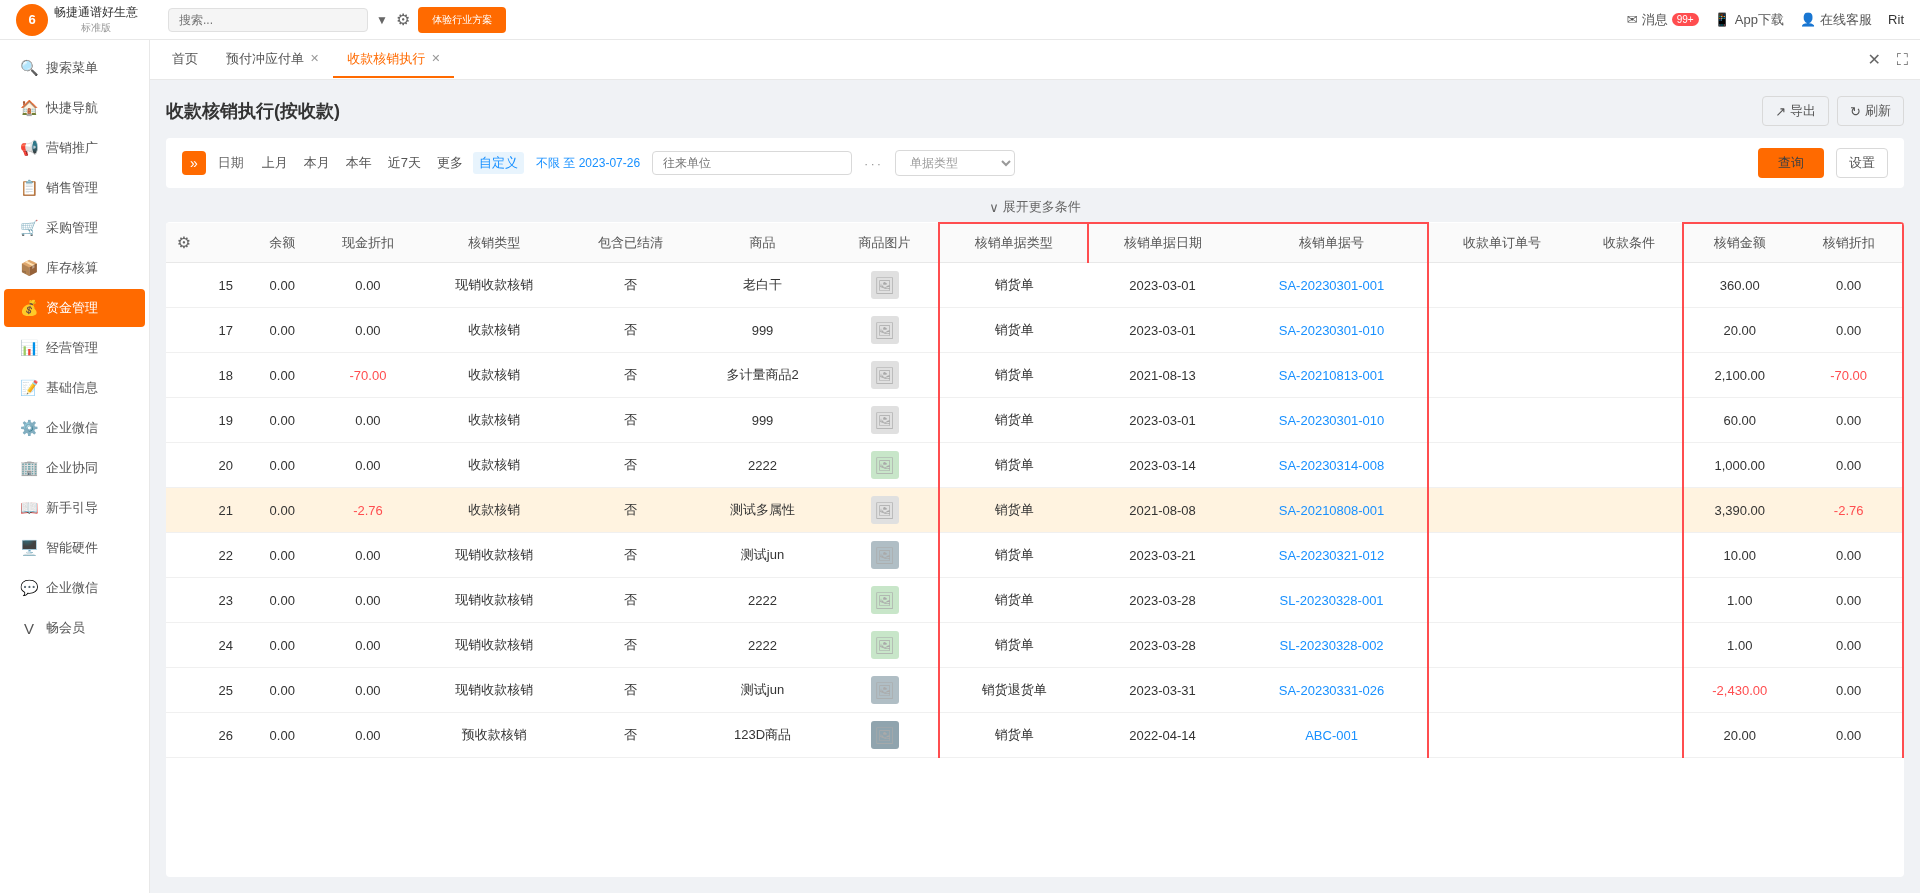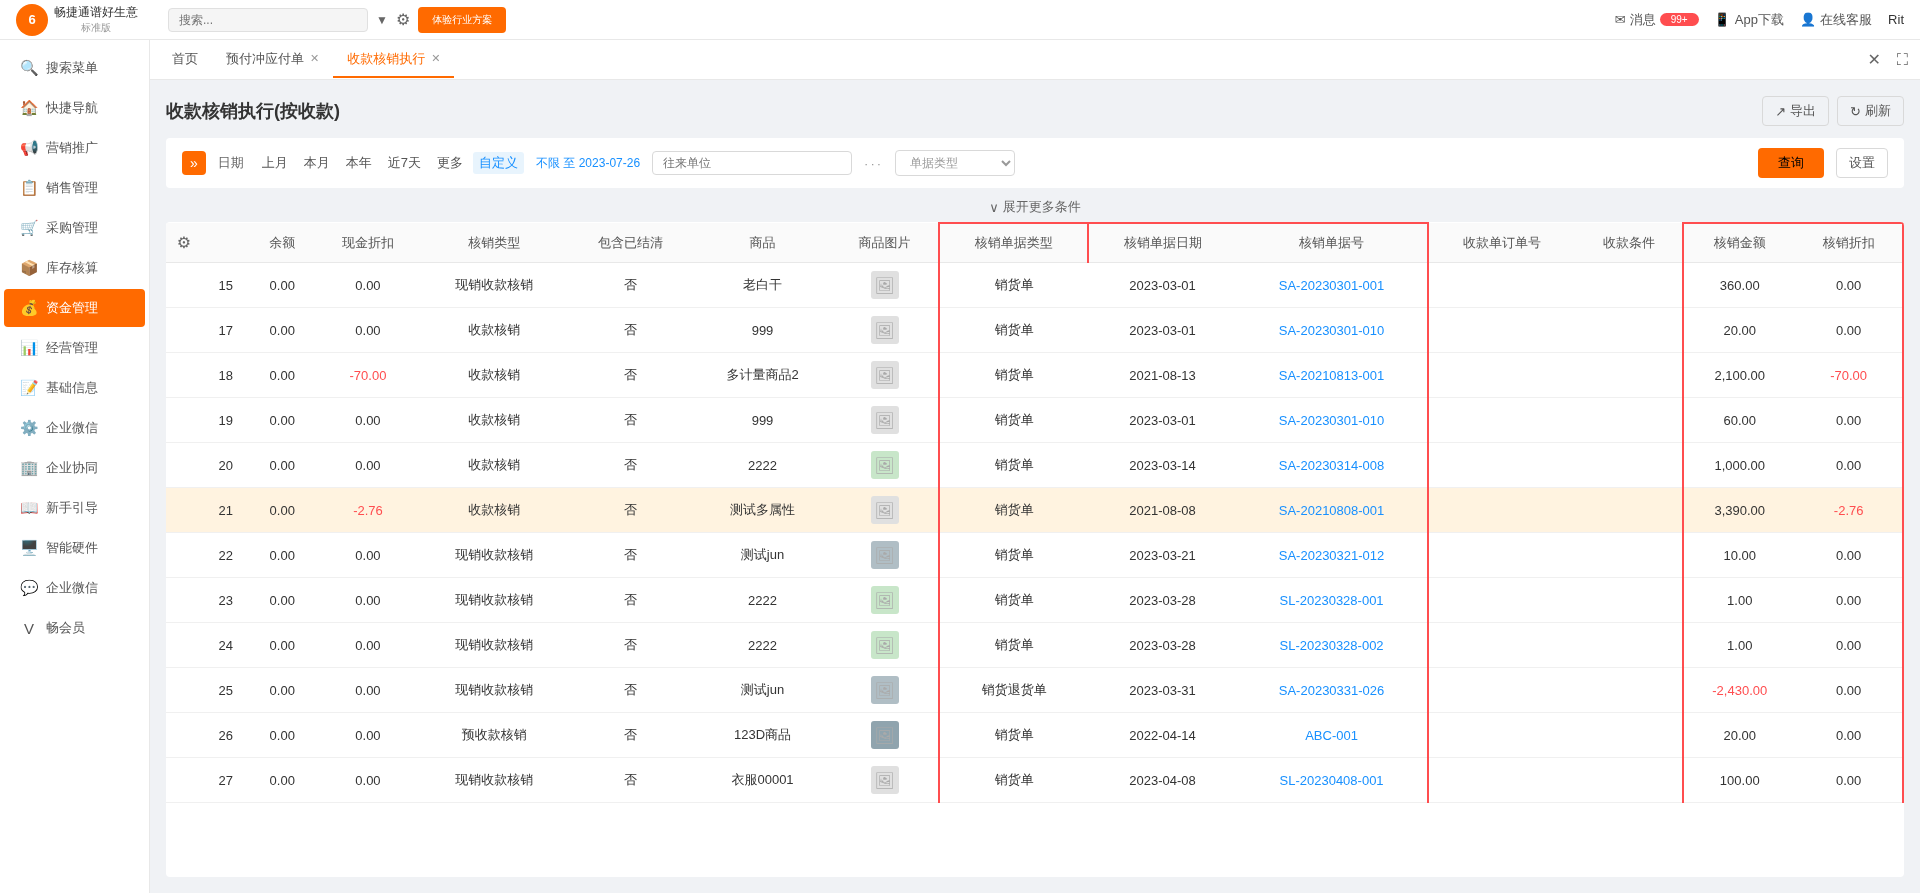--- a/index.html
+++ b/index.html
@@ -69,21 +69,21 @@
       margin-left: auto;
     }
     .notif-item {
       display: flex; align-items: center; gap: 4px;
       color: #555; font-size: 12px; cursor: pointer;
     }
     .badge {
       background: #ff4d4f;
       color: white;
       border-radius: 10px;
-      padding: 1px 11px;
+      padding: 1px 5px;
       font-size: 10px;
     }
     .user-name { color: #333; font-size: 13px; }
 
     
     .main-layout {
       display: flex;
       height: calc(893px - 40px);
     }
 
@@ -255,21 +255,21 @@
       border-radius: 4px;
       padding: 4px 24px 4px 10px;
       color: #999;
       font-size: 12px;
       background: #fff;
       cursor: pointer;
       min-width: 120px;
     }
     .query-btn {
       background: #ff6a00;
-      color: #000000;
+      color: #404040;
       border: none;
       border-radius: 4px;
       padding: 6px 20px;
       cursor: pointer;
       font-size: 13px;
     }
     .setting-btn {
       background: none;
       border: 1px solid #d9d9d9;
       border-radius: 4px;
@@ -721,37 +721,20 @@
       <td>123D商品</td>
       <td><div class="product-img" style="background:#90a4ae;">🖼</div></td>
       <td style="border-left: 2px solid #ff4d4f; border-right: 0;">销货单</td>
       <td>2022-04-14</td>
       <td style="border-right: 2px solid #ff4d4f;"><a class="link-text">ABC-001</a></td>
       <td></td>
       <td></td>
       <td style="border-left: 2px solid #ff4d4f;" class="">20.00</td>
       <td style="border-right: 2px solid #ff4d4f;" class="">0.00</td>
     </tr>
-              <tr>
-      <td></td>
-      <td>27</td>
-      <td>0.00</td>
-      <td class="">0.00</td>
-      <td>现销收款核销</td>
-      <td>否</td>
-      <td>衣服00001</td>
-      <td><div class="product-img">🖼</div></td>
-      <td style="border-left: 2px solid #ff4d4f; border-right: 0;">销货单</td>
-      <td>2023-04-08</td>
-      <td style="border-right: 2px solid #ff4d4f;"><a class="link-text">SL-20230408-001</a></td>
-      <td></td>
-      <td></td>
-      <td style="border-left: 2px solid #ff4d4f;" class="">100.00</td>
-      <td style="border-right: 2px solid #ff4d4f;" class="">0.00</td>
-    </tr>
             </tbody>
         </table>
 
       </div>
 
     </div>
   </div>
 </div>
 
 </body></html>

